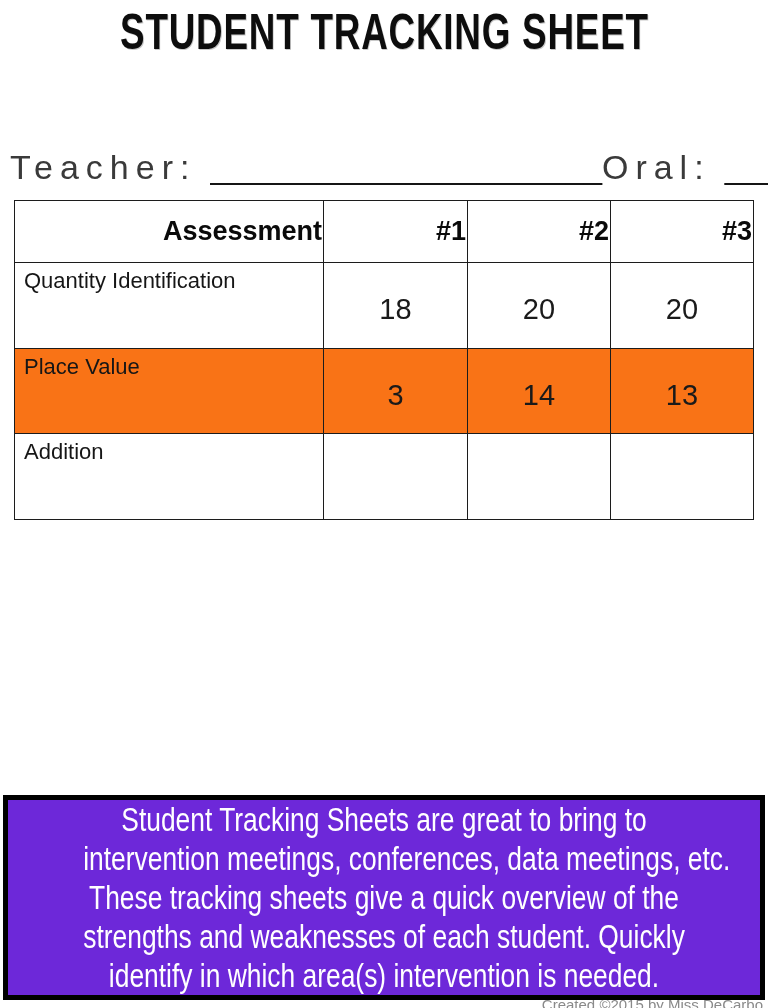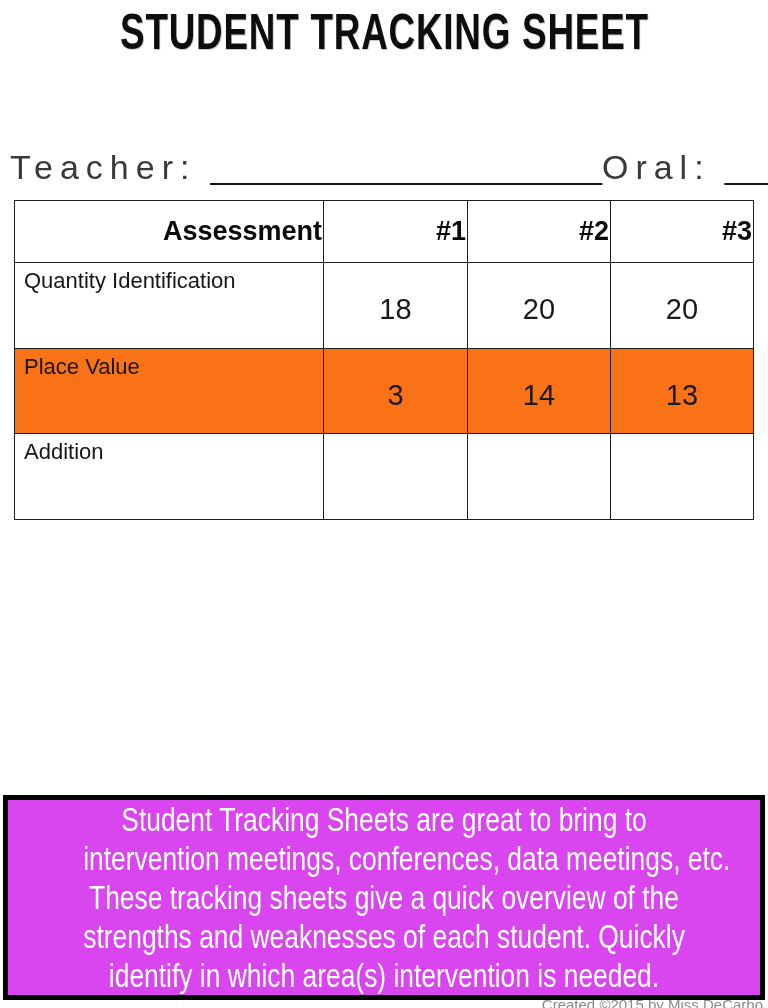--- a/index.html
+++ b/index.html
@@ -93,21 +93,21 @@
         </tr>
         <tr class="data-row">
           <td class="label-cell">Addition</td>
           <td class="score-cell"></td>
           <td class="score-cell"></td>
           <td class="score-cell"></td>
         </tr>
       </tbody>
   </table>
 
-  <div class="banner" style="background: #d946ef; border-color: rgb(0, 0, 0);">
+  <div class="banner" style="background: #6d28d9; border-color: rgb(0, 0, 0);">
       <div class="banner-line" style="color: rgb(255, 255, 255);">Student Tracking Sheets are great to bring to</div>
       <div class="banner-line" style="color: rgb(255, 255, 255);">intervention meetings, conferences, data meetings, etc.</div>
       <div class="banner-line" style="color: rgb(255, 255, 255);">These tracking sheets give a quick overview of the</div>
       <div class="banner-line" style="color: rgb(255, 255, 255);">strengths and weaknesses of each student. Quickly</div>
       <div class="banner-line" style="color: rgb(255, 255, 255);">identify in which area(s) intervention is needed.</div>
     </div>
 
   <div class="credit">Created ©2015 by Miss DeCarbo</div>
 
 </div>

